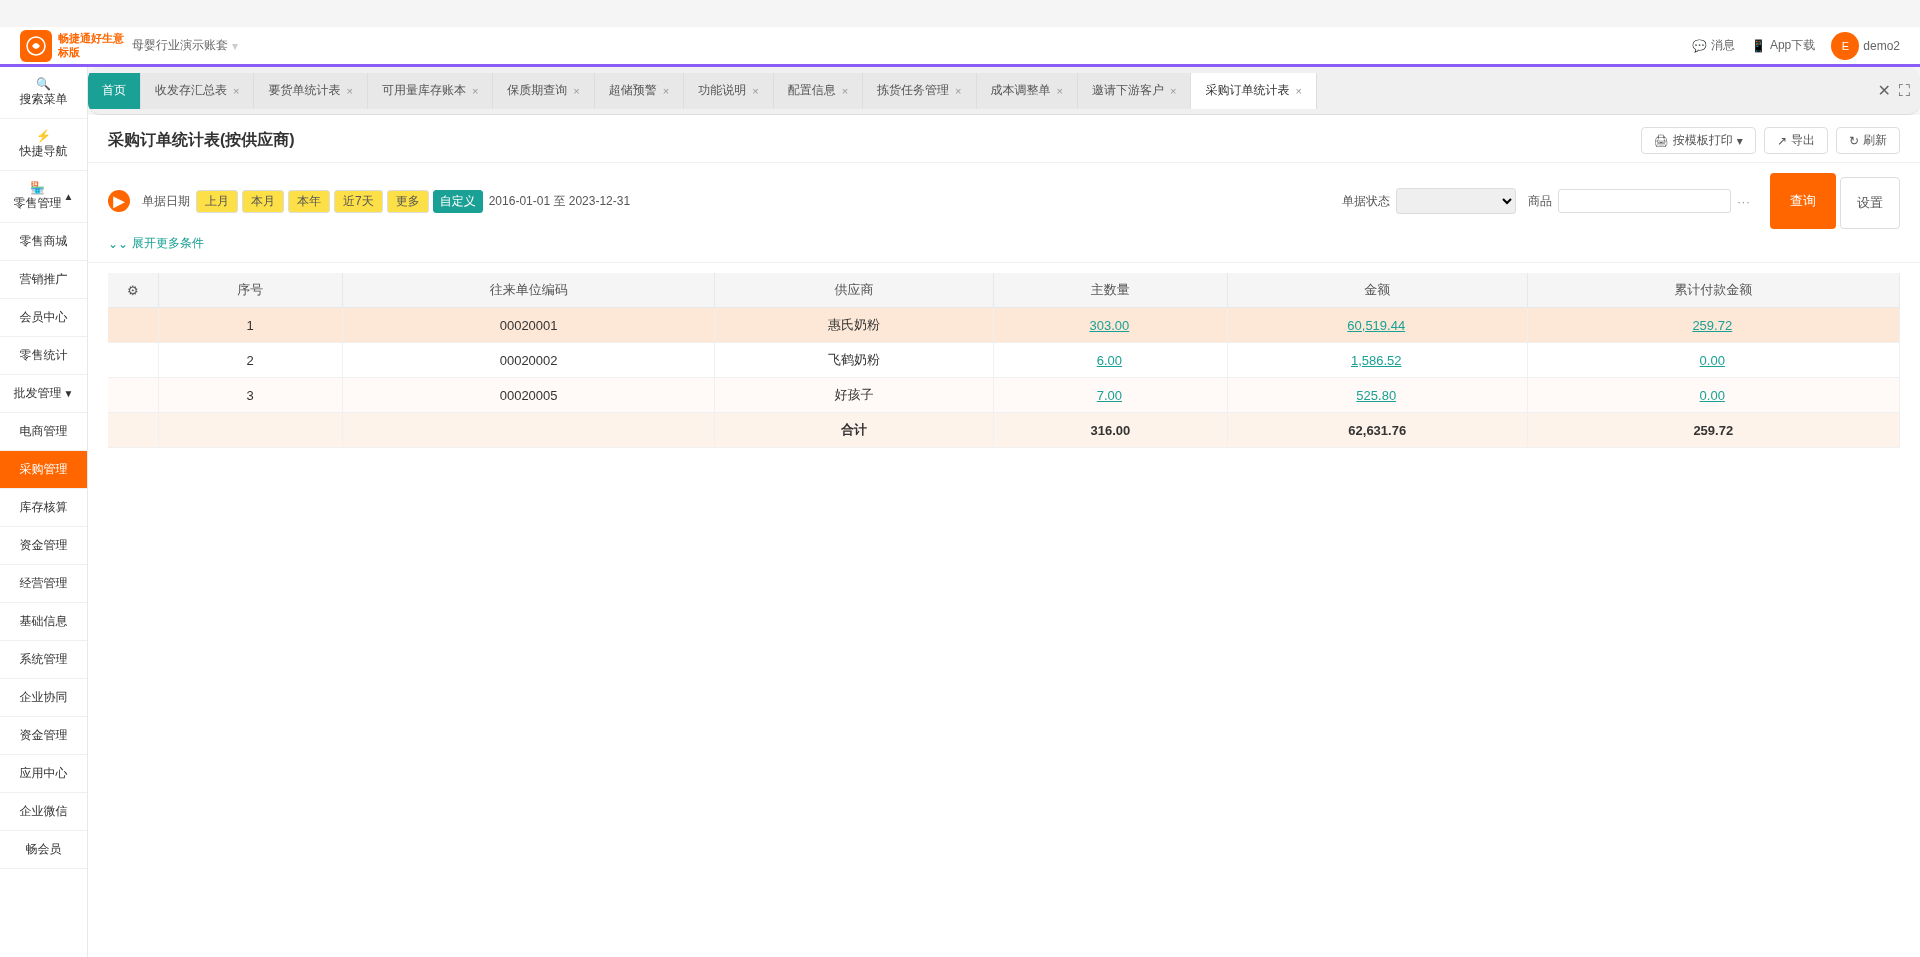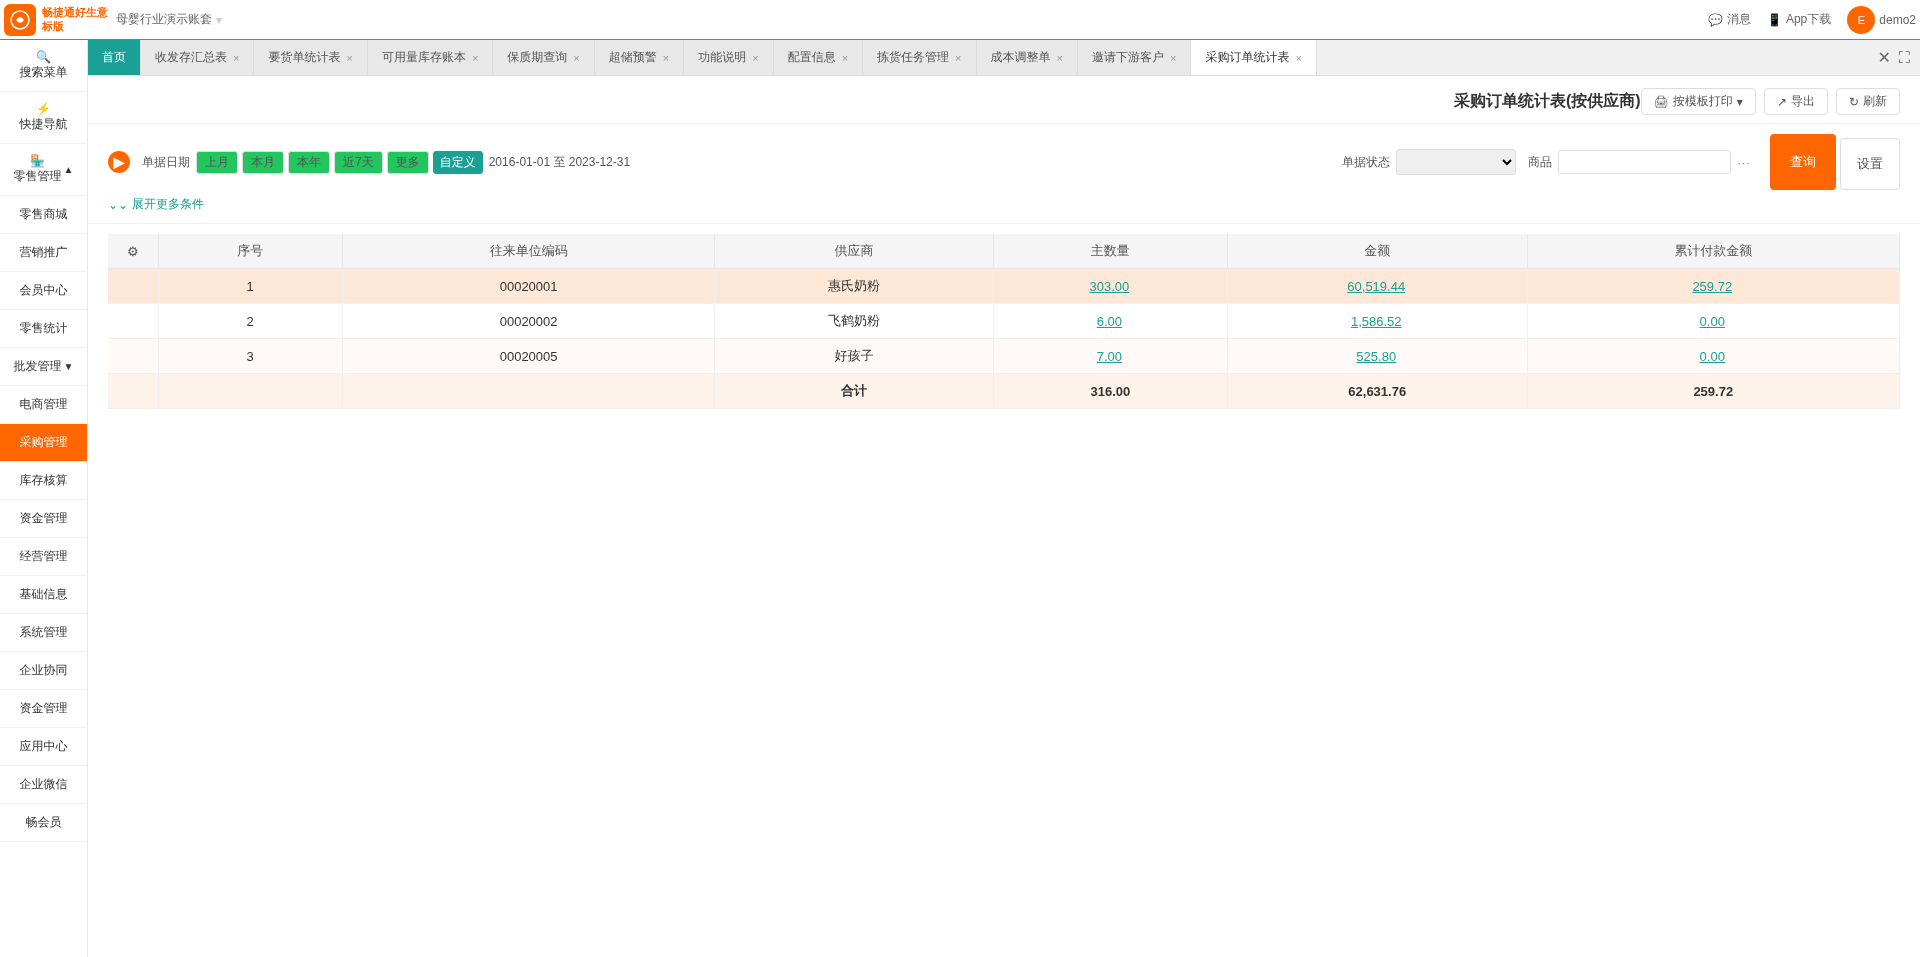--- a/index.html
+++ b/index.html
@@ -1,19 +1,19 @@
 <!DOCTYPE html>
 <html><head>
   <meta charset="utf-8">
   <style>
     * { box-sizing: border-box; margin: 0; padding: 0; }
     body { font-family: 'Microsoft YaHei', Arial, sans-serif; font-size: 13px; background: #f5f5f5; display: flex; flex-direction: column; height: 957px; overflow: hidden; }
 
     
-    .top-bar { height: 40px; background: #fff; display: flex; align-items: center; justify-content: space-between; padding: 0 4px; border-bottom: 1px solid #8b5cf6; }
+    .top-bar { height: 40px; background: #fff; display: flex; align-items: center; justify-content: space-between; padding: 0 20px; border-bottom: 3px solid #8b5cf6; margin-top: 27px; }
     .top-bar-left { display: flex; align-items: center; gap: 8px; }
     .logo-area { display: flex; align-items: center; gap: 6px; }
     .logo-icon { width: 32px; height: 32px; background: #ff6600; border-radius: 6px; display: flex; align-items: center; justify-content: center; color: white; font-size: 10px; font-weight: bold; }
     .logo-text { color: #ff6600; font-size: 11px; font-weight: bold; line-height: 1.2; }
     .breadcrumb-area { display: flex; align-items: center; gap: 4px; color: #666; font-size: 12px; text-align: right; }
     .breadcrumb-sep { color: #ccc; }
     .top-bar-right { display: flex; align-items: center; gap: 16px; color: #666; font-size: 12px; }
     .top-bar-right-item { display: flex; align-items: center; gap: 4px; cursor: pointer; }
     .avatar { width: 28px; height: 28px; border-radius: 50%; background: #ff6600; display: flex; align-items: center; justify-content: center; color: white; font-size: 11px; }
 
@@ -24,46 +24,46 @@
     .sidebar { width: 88px; background: #fff; border-right: 1px solid #e8e8e8; display: flex; flex-direction: column; overflow-y: auto; }
     .sidebar-item { padding: 10px 4px; text-align: center; cursor: pointer; color: #333; font-size: 12px; border-bottom: 1px solid #f0f0f0; }
     .sidebar-item.active { background: #ff6600; color: #fff; }
     .sidebar-item.has-arrow { display: flex; align-items: center; justify-content: center; gap: 2px; }
     .sidebar-arrow { font-size: 10px; }
 
     
     .content-area { flex: 1; display: flex; flex-direction: column; overflow: hidden; }
 
     
-    .tab-bar { height: 36px; background: #f0f0f0; display: flex; align-items: center; overflow-x: auto; border-bottom: 1px solid #ddd; }
+    .tab-bar { height: 48px; background: #f0f0f0; display: flex; align-items: center; overflow-x: auto; border-bottom: 1px solid #ddd; border-radius: 12px; }
     .tab-item { height: 36px; padding: 0 14px; display: flex; align-items: center; gap: 6px; cursor: pointer; white-space: nowrap; font-size: 12px; color: #555; border-right: 1px solid #ddd; background: #e8e8e8; }
     .tab-item.active { background: #fff; color: #333; font-weight: 500; }
     .tab-item.home { background: #1aa094; color: white; }
     .tab-close { color: #999; font-size: 11px; cursor: pointer; }
     .tab-bar-actions { margin-left: auto; display: flex; align-items: center; padding: 0 8px; gap: 4px; }
     .tab-action-btn { cursor: pointer; font-size: 16px; color: #666; padding: 2px; }
 
     
     .page-content { flex: 1; overflow: auto; background: #fff; padding: 0; }
 
     
-    .page-header { display: flex; align-items: center; justify-content: flex-end; padding: 12px 20px 8px; border-bottom: 1px solid #f0f0f0; }
+    .page-header { display: flex; align-items: center; justify-content: space-between; padding: 12px 20px 8px; border-bottom: 1px solid #f0f0f0; }
     .page-title { font-size: 16px; font-weight: 600; color: #333; }
     .page-actions { display: flex; align-items: center; gap: 8px; }
     .btn-print { background: #fff; border: 1px solid #ddd; padding: 4px 12px; border-radius: 4px; cursor: pointer; font-size: 12px; color: #555; display: flex; align-items: center; gap: 4px; }
     .btn-export { background: #fff; border: 1px solid #ddd; padding: 4px 12px; border-radius: 4px; cursor: pointer; font-size: 12px; color: #555; display: flex; align-items: center; gap: 4px; }
     .btn-refresh { background: #fff; border: 1px solid #ddd; padding: 4px 12px; border-radius: 4px; cursor: pointer; font-size: 12px; color: #555; display: flex; align-items: center; gap: 4px; }
 
     
     .filter-area { padding: 10px 20px; background: #fff; border-bottom: 1px solid #f0f0f0; }
     .filter-row { display: flex; align-items: center; gap: 12px; flex-wrap: wrap; }
     .filter-item { display: flex; align-items: center; gap: 6px; }
     .filter-label { color: #555; font-size: 12px; white-space: nowrap; }
     .filter-date-group { display: flex; align-items: center; gap: 4px; }
-    .date-btn { padding: 2px 8px; border: 1px solid #ddd; border-radius: 3px; cursor: pointer; font-size: 12px; color: #555; background: #22c55e; }
+    .date-btn { padding: 2px 8px; border: 1px solid #ddd; border-radius: 3px; cursor: pointer; font-size: 12px; color: #555; background: #fde047; }
     .date-btn.custom { background: #1aa094; color: white; border-color: #1aa094; border-radius: 3px; padding: 2px 6px; }
     .date-range { color: #555; font-size: 12px; }
     .filter-select { padding: 4px 8px; border: 1px solid #ddd; border-radius: 3px; font-size: 12px; min-width: 120px; }
     .filter-input { padding: 4px 8px; border: 1px solid #ddd; border-radius: 3px; font-size: 12px; min-width: 120px; }
     .expand-btn { display: flex; align-items: center; gap: 4px; color: #1aa094; cursor: pointer; font-size: 12px; margin: 0 auto; }
 
     
     .table-area { padding: 10px 20px; }
     .data-table { width: 100%; border-collapse: collapse; }
     .data-table th { background: #f5f5f5; padding: 8px 12px; text-align: center; font-weight: 500; color: #555; border-bottom: 1px solid #e8e8e8; border-right: 1px solid #e8e8e8; font-size: 13px; }

